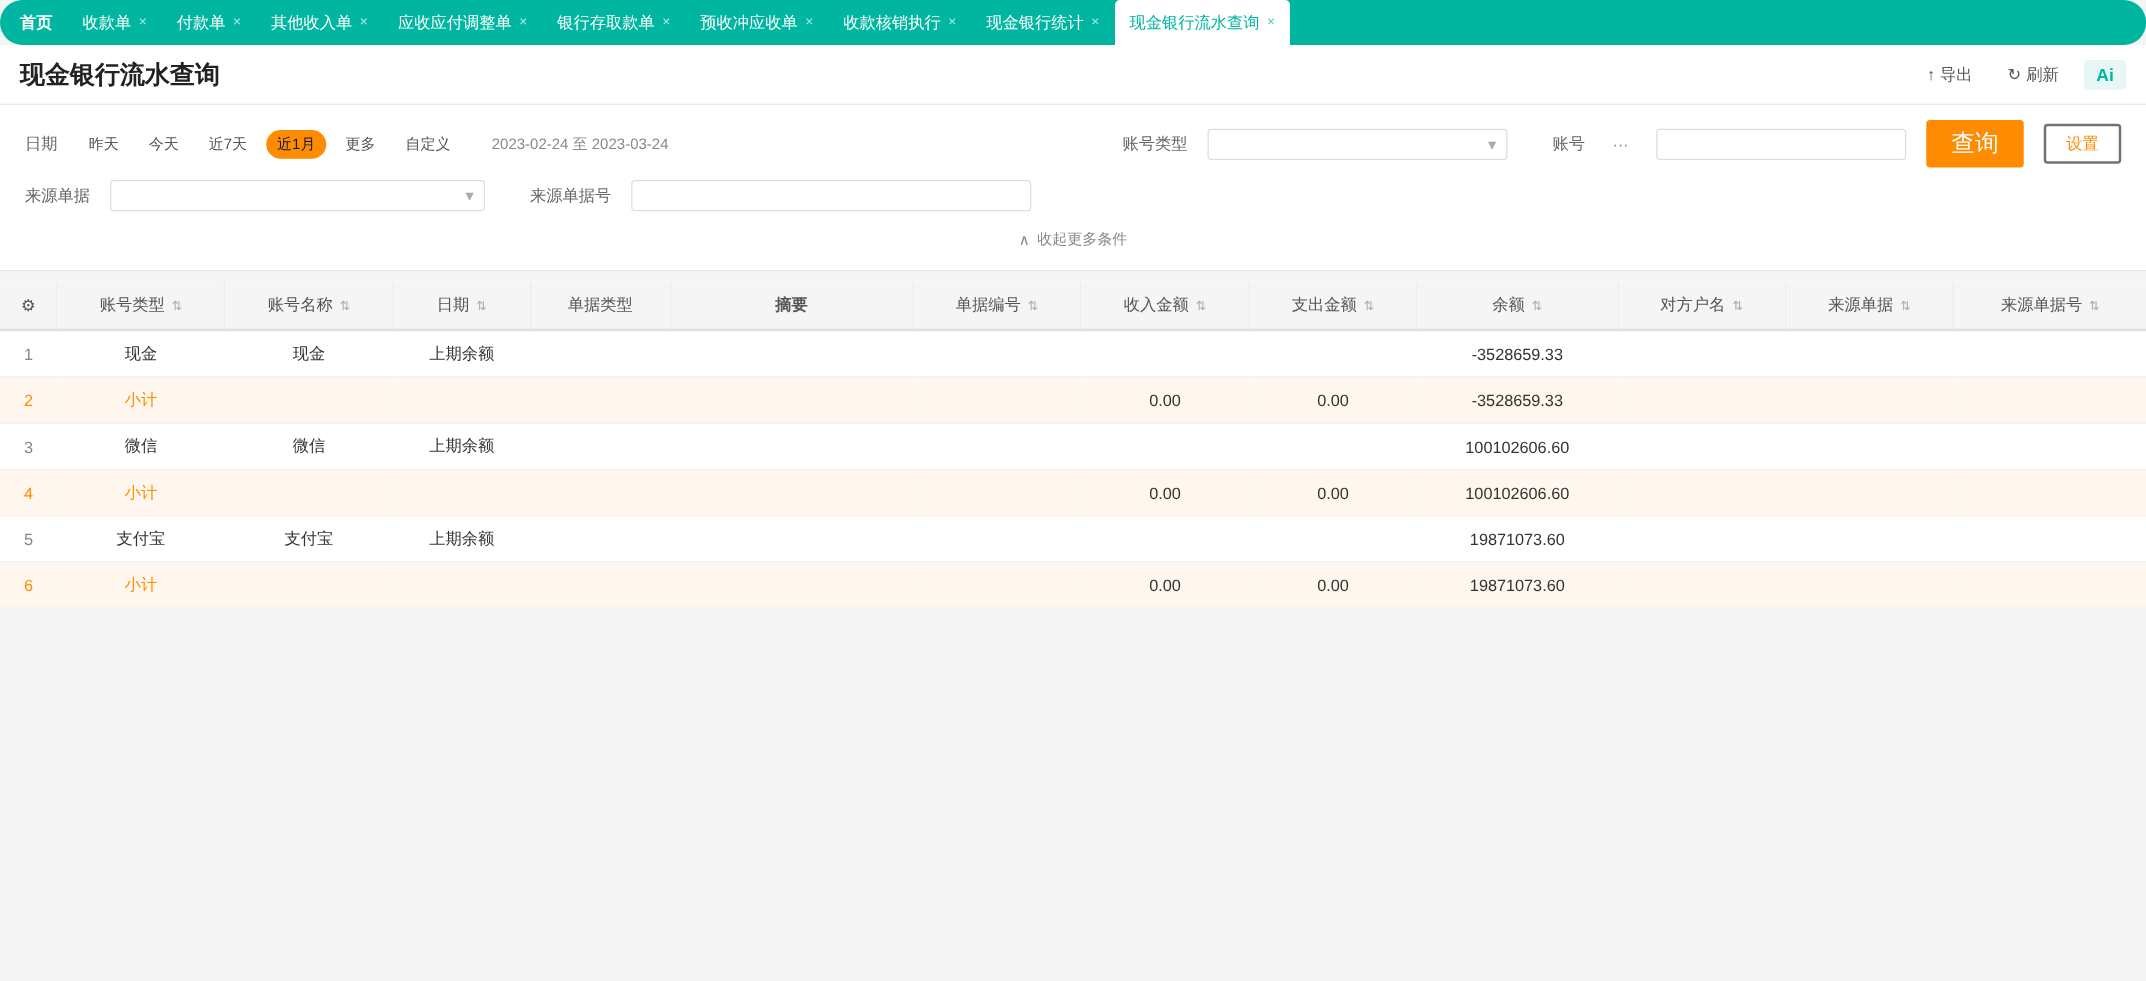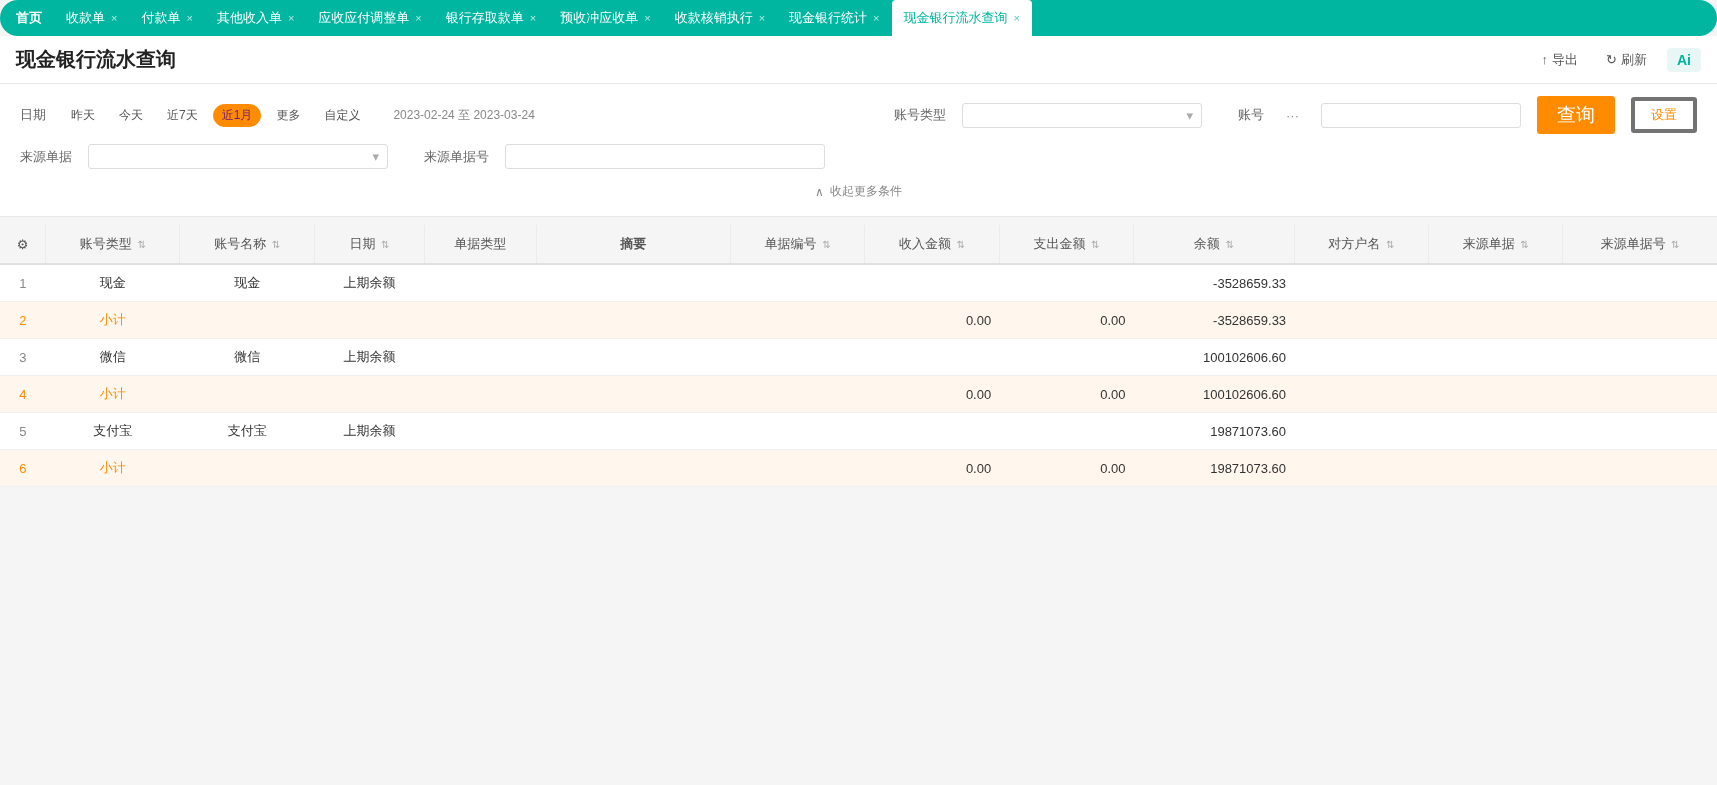--- a/index.html
+++ b/index.html
@@ -93,21 +93,21 @@
     .date-btn {
       padding: 2px 8px;
       border-radius: 12px;
       cursor: pointer;
       font-size: 12px;
       color: #555;
       border: 1px solid transparent;
     }
     .date-btn.active {
       background: #ff8c00;
-      color: #701a75;
+      color: #0f172a;
       border-color: #ff8c00;
     }
     .date-range {
       font-size: 12px;
       color: #888;
     }
     .filter-select {
       display: flex;
       align-items: center;
       gap: 4px;
@@ -139,21 +139,21 @@
       color: #fff;
       border: none;
       border-radius: 3px;
       padding: 6px 20px;
       cursor: pointer;
       font-size: 19px;
     }
     .settings-btn {
       background: #fff;
       color: #ff8c00;
-      border: 4px solid #737373;
+      border: 2px solid #737373;
       border-radius: 3px;
       padding: 5px 16px;
       cursor: pointer;
       font-size: 13px;
     }
     .collapse-bar {
       display: flex;
       justify-content: center;
       align-items: center;
       gap: 6px;
@@ -190,21 +190,21 @@
     }
     thead th:last-child { border-right: none; font-family: Liberation Serif, serif; }
     thead th .sort-arrows { color: #aaa; margin-left: 2px; font-size: 10px; }
     tbody tr { border-bottom: 1px solid #f0f0f0; }
     tbody tr.subtotal { background: #fff7ee; }
     tbody td {
       padding: 9px 8px;
       text-align: center;
       white-space: nowrap;
     }
-    tbody td.right { text-align: right; }
+    tbody td.right { text-align: center; }
     .row-num { color: #888; }
 
     .ai-badge {
       background: #e8f7f5;
       color: #00b6a0;
       border-radius: 4px;
       padding: 4px 10px;
       font-size: 14px;
       font-weight: bold;
       cursor: pointer;

